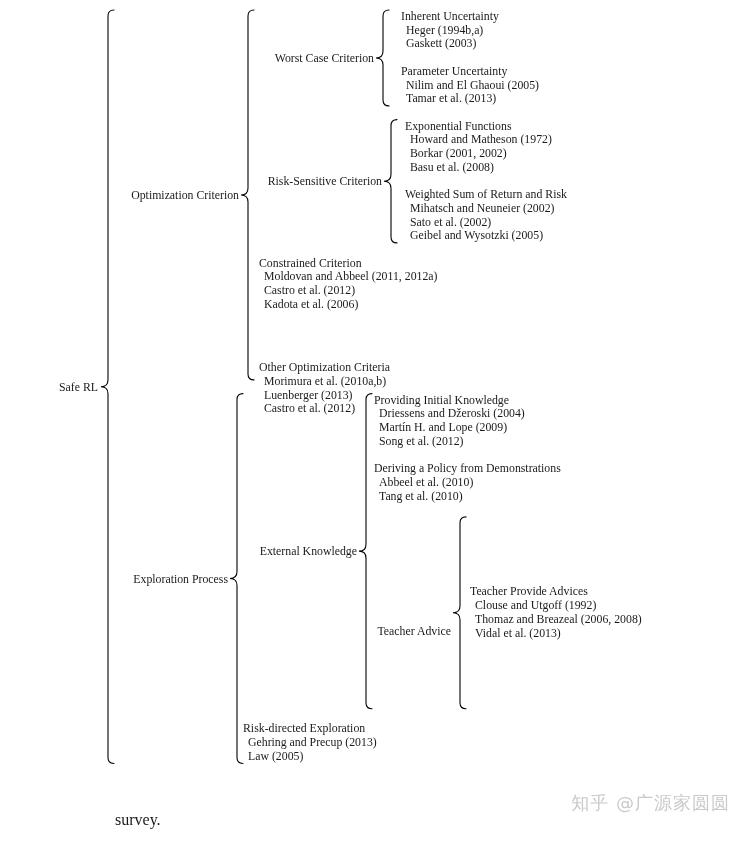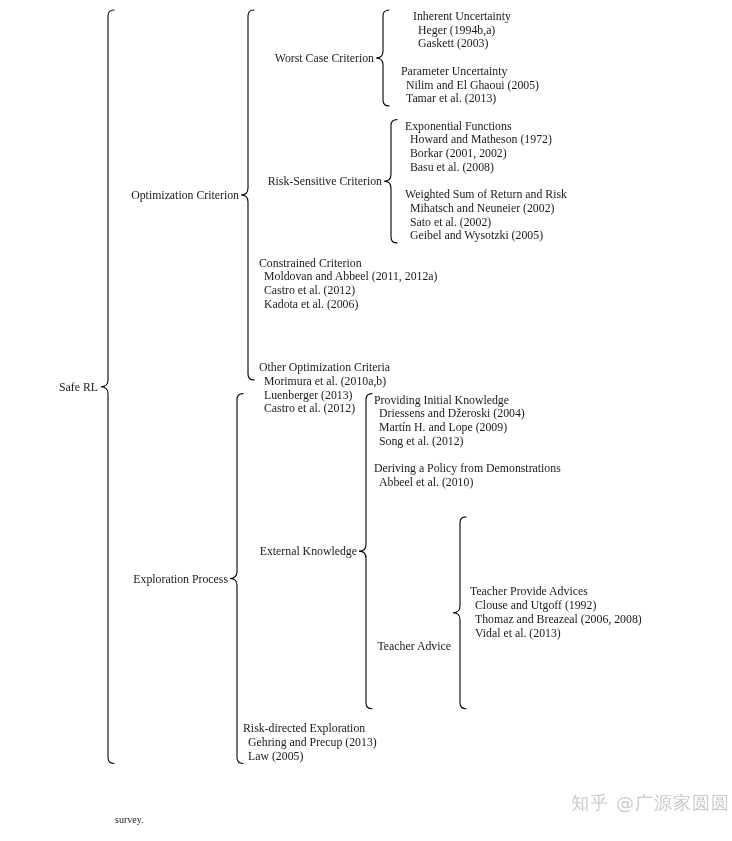--- a/index.html
+++ b/index.html
@@ -16,21 +16,21 @@
   .branch-label {
     position:absolute; font-size:11.8px; line-height:14px;
     white-space:nowrap; text-align:left;
   }
   .brace-path { stroke:#000; fill:none; stroke-width:1.1; stroke-linecap:round; }
   .caption-l1 {
     position:absolute; left:47px; top:787px; width:622px;
     font-size:14px; line-height:22px; text-align:justify; text-align-last:justify;
   }
   .caption-l2 {
-    position:absolute; left:115px; top:809px; font-size:10px; line-height:22px;
+    position:absolute; left:115px; top:809px; font-size:16px; line-height:22px;
   }
   .watermark {
     position:absolute; right:2px; top:791px; font-size:18px; letter-spacing:1px;
     white-space:nowrap; font-family:"DejaVu Sans","Liberation Sans",sans-serif;
     color:rgba(168,168,168,0.62); z-index:5;
   }
 </style>
 </head>
 <body>
 
@@ -38,21 +38,21 @@
   <svg class="brace-layer" width="732" height="841" viewBox="0 0 732 841" xmlns="http://www.w3.org/2000/svg">
       <path d="M 389 10 Q 383 10 383 16 L 383 50.949999999999996 Q 383 57.949999999999996 376 57.949999999999996 Q 383 57.949999999999996 383 64.94999999999999 L 383 99.89999999999999 Q 383 105.89999999999999 389 105.89999999999999" class="brace-path" stroke="#000000"></path>
       <path d="M 397 119.6 Q 391 119.6 391 125.6 L 391 174.25 Q 391 181.25 384 181.25 Q 391 181.25 391 188.25 L 391 236.89999999999998 Q 391 242.89999999999998 397 242.89999999999998" class="brace-path" stroke="#000000"></path>
       <path d="M 254 10 Q 248 10 248 16 L 248 187.95 Q 248 194.95 241 194.95 Q 248 194.95 248 201.95 L 248 373.9 Q 248 379.9 254 379.9" class="brace-path" stroke="#000000"></path>
       <path d="M 466 516.9 Q 460 516.9 460 522.9 L 460 605.8 Q 460 612.8 453 612.8 Q 460 612.8 460 619.8 L 460 702.6999999999999 Q 460 708.6999999999999 466 708.6999999999999" class="brace-path" stroke="#000000"></path>
       <path d="M 372 393.59999999999997 Q 366 393.59999999999997 366 399.59999999999997 L 366 544.15 Q 366 551.15 359 551.15 Q 366 551.15 366 558.15 L 366 702.6999999999999 Q 366 708.6999999999999 372 708.6999999999999" class="brace-path" stroke="#000000"></path>
       <path d="M 243 393.59999999999997 Q 237 393.59999999999997 237 399.59999999999997 L 237 571.55 Q 237 578.55 230 578.55 Q 237 578.55 237 585.55 L 237 757.5 Q 237 763.5 243 763.5" class="brace-path" stroke="#000000"></path>
       <path d="M 114 10 Q 108 10 108 16 L 108 379.75 Q 108 386.75 101 386.75 Q 108 386.75 108 393.75 L 108 757.5 Q 108 763.5 114 763.5" class="brace-path" stroke="#000000"></path>
     </svg>
   <div class="tree-layer">
-      <div class="leaf-group" style="left: 401px; top: 10px; margin-left: 12px;">
+      <div class="leaf-group" style="left: 401px; top: 10px;">
         <div class="line">Inherent Uncertainty</div>
         <div class="line cite">Heger (1994b,a)</div>
         <div class="line cite">Gaskett (2003)</div>
       </div>
       <div class="leaf-group" style="left: 401px; top: 64.8px;">
         <div class="line">Parameter Uncertainty</div>
         <div class="line cite">Nilim and El Ghaoui (2005)</div>
         <div class="line cite">Tamar et al. (2013)</div>
       </div>
       <div class="branch-label" style="right: 358px; top: 50.95px;">Worst Case Criterion</div>
@@ -84,28 +84,29 @@
       <div class="branch-label" style="right: 493px; top: 187.95px;">Optimization Criterion</div>
       <div class="leaf-group" style="left: 374px; top: 393.6px;">
         <div class="line">Providing Initial Knowledge</div>
         <div class="line cite">Driessens and Džeroski (2004)</div>
         <div class="line cite">Martín H. and Lope (2009)</div>
         <div class="line cite">Song et al. (2012)</div>
       </div>
       <div class="leaf-group" style="left: 374px; top: 462.1px;">
         <div class="line">Deriving a Policy from Demonstrations</div>
         <div class="line cite">Abbeel et al. (2010)</div>
+        <div class="line cite">Tang et al. (2010)</div>
       </div>
       <div class="leaf-group" style="left: 470px; top: 585.4px;">
         <div class="line">Teacher Provide Advices</div>
         <div class="line cite">Clouse and Utgoff (1992)</div>
         <div class="line cite">Thomaz and Breazeal (2006, 2008)</div>
         <div class="line cite">Vidal et al. (2013)</div>
       </div>
-      <div class="branch-label" style="right: 281px; top: 639px; margin-left: 24px;">Teacher Advice</div>
+      <div class="branch-label" style="right: 281px; top: 624px; margin-left: 24px;">Teacher Advice</div>
       <div class="branch-label" style="right: 375px; top: 544.15px;">External Knowledge</div>
       <div class="leaf-group" style="left: 243px; top: 722.4px;">
         <div class="line">Risk-directed Exploration</div>
         <div class="line cite">Gehring and Precup (2013)</div>
         <div class="line cite">Law (2005)</div>
       </div>
       <div class="branch-label" style="right: 504px; top: 571.55px;">Exploration Process</div>
       <div class="branch-label" style="right: 634px; top: 379.75px;">Safe RL</div>
     </div>
 

